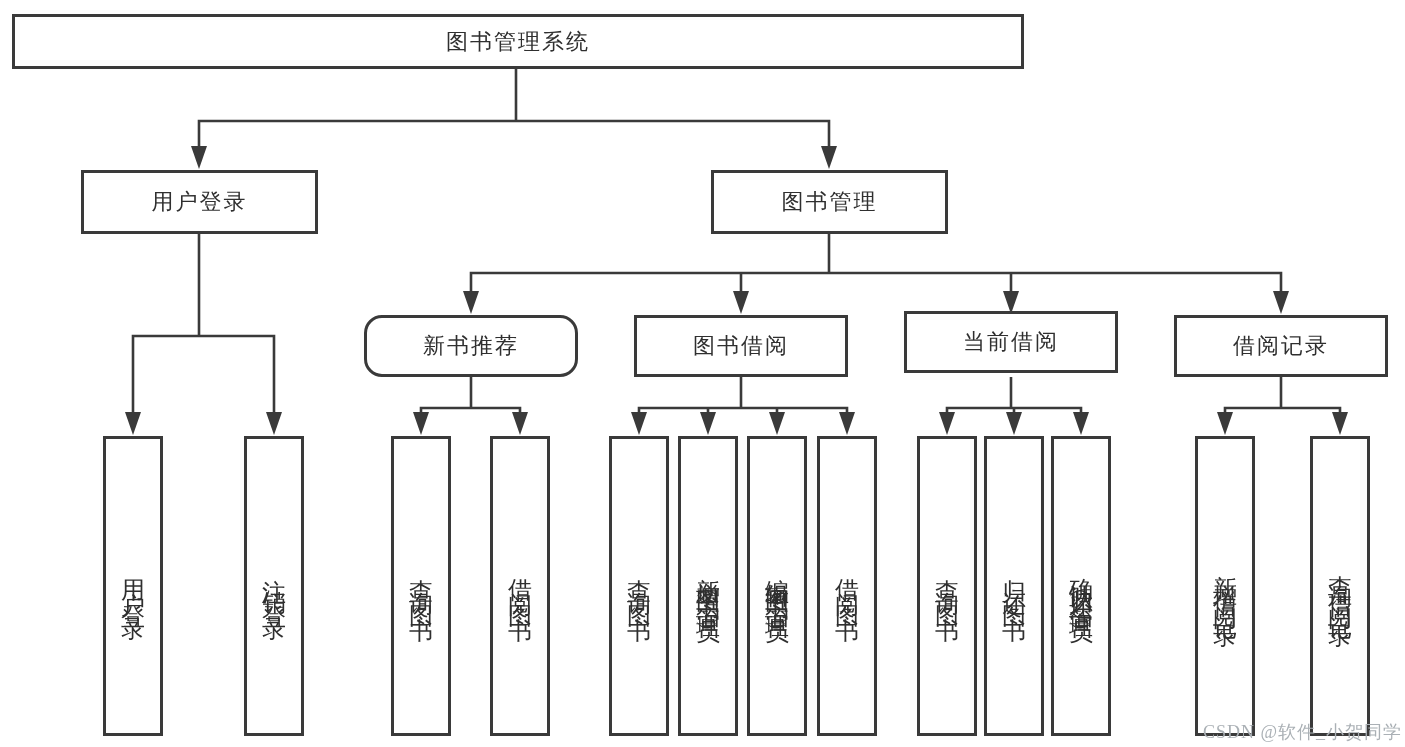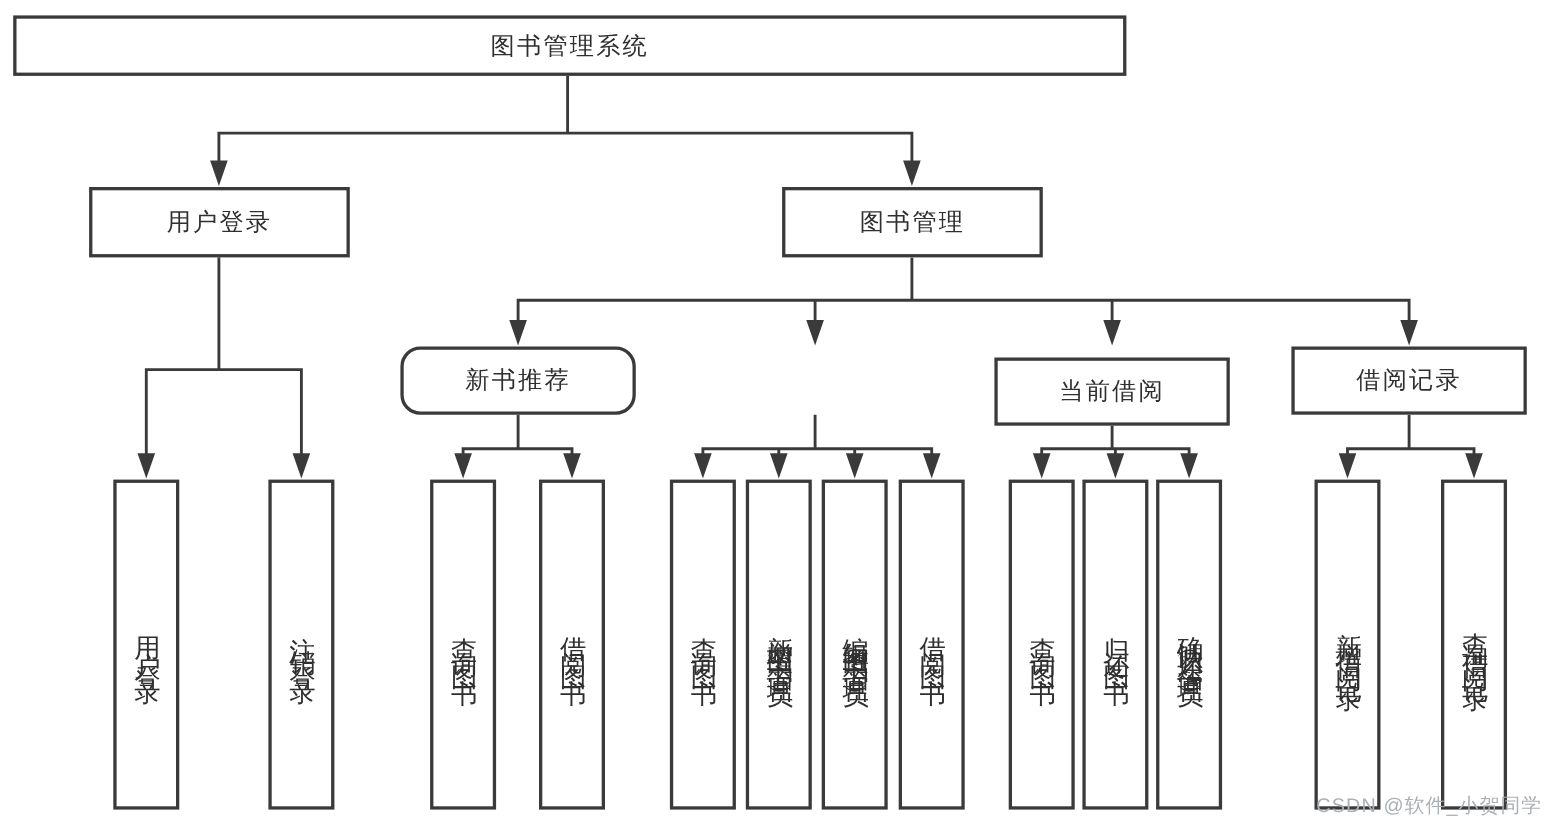--- a/index.html
+++ b/index.html
@@ -6,21 +6,21 @@
     margin: 0;
     padding: 0;
     background: #ffffff;
   }
   #canvas {
     position: relative;
     width: 1405px;
     height: 747px;
     background: #ffffff;
     overflow: hidden;
-    font-family: Liberation Sans, sans-serif;
+    font-family: Liberation Serif, serif;
     color: #2f2f2f;
   }
   #connectors {
     position: absolute;
     left: 0;
     top: 0;
     z-index: 1;
   }
   .node {
     position: absolute;
@@ -105,21 +105,22 @@
       <polygon points="1332,412 1348,412 1340,435"></polygon>
     </g>
   </svg>
 
   <div class="node" style="left:12px; top:14px; width:1012px; height:55px;">图书管理系统</div>
 
   <div class="node" style="left:81px; top:170px; width:237px; height:64px;">用户登录</div>
   <div class="node" style="left:711px; top:170px; width:237px; height:64px;">图书管理</div>
 
   <div class="node" style="left:364px; top:315px; width:214px; height:62px;border-radius:18px;">新书推荐</div>
-  <div class="node" style="left:904px; top:325px; width:214px; height:62px;">当前借阅</div>
+  <div class="node" style="left:634px; top:315px; width:214px; height:62px;">图书借阅</div>
+  <div class="node" style="left:904px; top:311px; width:214px; height:62px;">当前借阅</div>
   <div class="node" style="left:1174px; top:315px; width:214px; height:62px;">借阅记录</div>
 
   <div class="node leaf ls-wide" style="left:103px; top:436px; width:60px; height:300px;">用户登录</div>
   <div class="node leaf ls-wide" style="left:244px; top:436px; width:60px; height:300px;">注销登录</div>
 
   <div class="node leaf ls-wide" style="left:391px; top:436px; width:60px; height:300px;">查询图书</div>
   <div class="node leaf ls-wide" style="left:490px; top:436px; width:60px; height:300px;">借阅图书</div>
 
   <div class="node leaf ls-wide" style="left:609px; top:436px; width:60px; height:300px;">查询图书</div>
   <div class="node leaf ls-tight" style="left:678px; top:436px; width:60px; height:300px;">新增图书（管理员）</div>

